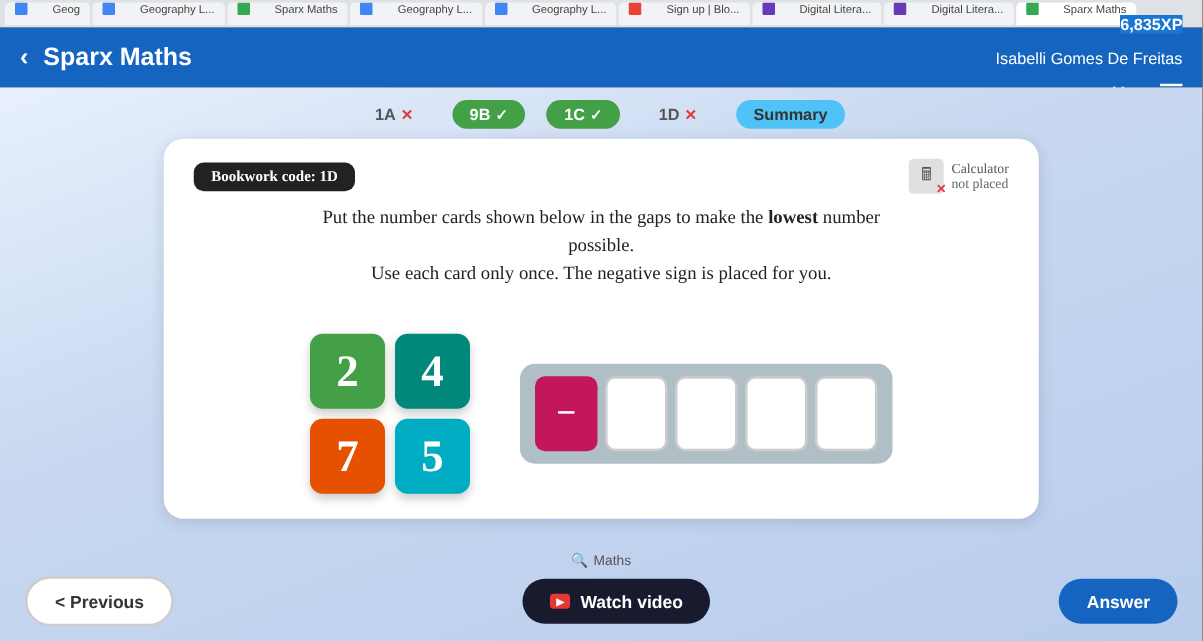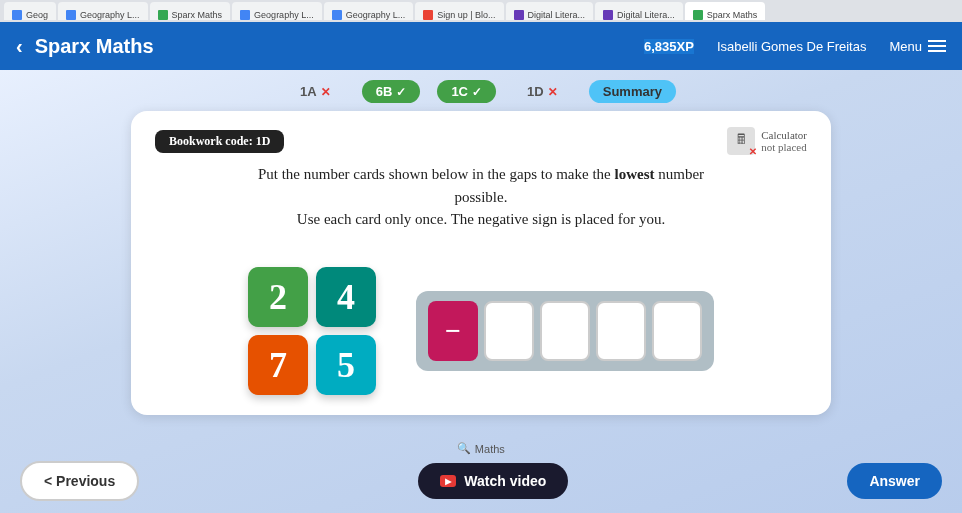--- a/index.html
+++ b/index.html
@@ -19,31 +19,31 @@
       background: #dee1e6;
       display: flex;
       align-items: center;
       font-size: 10px;
       color: #333;
       padding: 0 4px;
       gap: 2px;
     }
     .browser-tab {
       display: flex;
-      align-items: flex-end;
+      align-items: flex-start;
       height: 18px;
       padding: 0 8px;
       border-radius: 4px 4px 0 0;
       background: #f1f3f4;
       font-size: 9px;
       color: #444;
       white-space: nowrap;
       overflow: hidden;
       max-width: 110px;
-      gap: 4px;
+      gap: 20px;
       cursor: pointer;
     }
     .browser-tab.active {
       background: #fff;
     }
     .tab-favicon {
       width: 10px;
       height: 10px;
       flex-shrink: 0;
       border-radius: 1px;
@@ -71,23 +71,24 @@
     }
     .app-title {
       color: white;
       font-size: 20px;
       font-weight: bold;
       flex: 1;
     }
     .header-right {
       display: flex;
       align-items: flex-end;
-      gap: 23px;
+      gap: 12px;
       color: white;
       font-size: 13px;
+      flex-direction: column;
     }
     .xp-badge {
       background: #1976d2;
       color: white;
       font-size: 13px;
       font-weight: bold;
     }
     .menu-btn {
       display: flex;
       align-items: center;
@@ -396,21 +397,21 @@
 </div>
 
 <div class="main-content">
 
   <div class="tab-nav">
     <div class="tab-item has-x">
       <span>1A</span>
       <span class="tab-x">✕</span>
     </div>
     <div class="tab-item has-check">
-      <span>6B</span>
+      <span>9B</span>
       <span class="tab-check">✓</span>
     </div>
     <div class="tab-item has-check">
       <span>1C</span>
       <span class="tab-check">✓</span>
     </div>
     <div class="tab-item has-x">
       <span>1D</span>
       <span class="tab-x">✕</span>
     </div>

